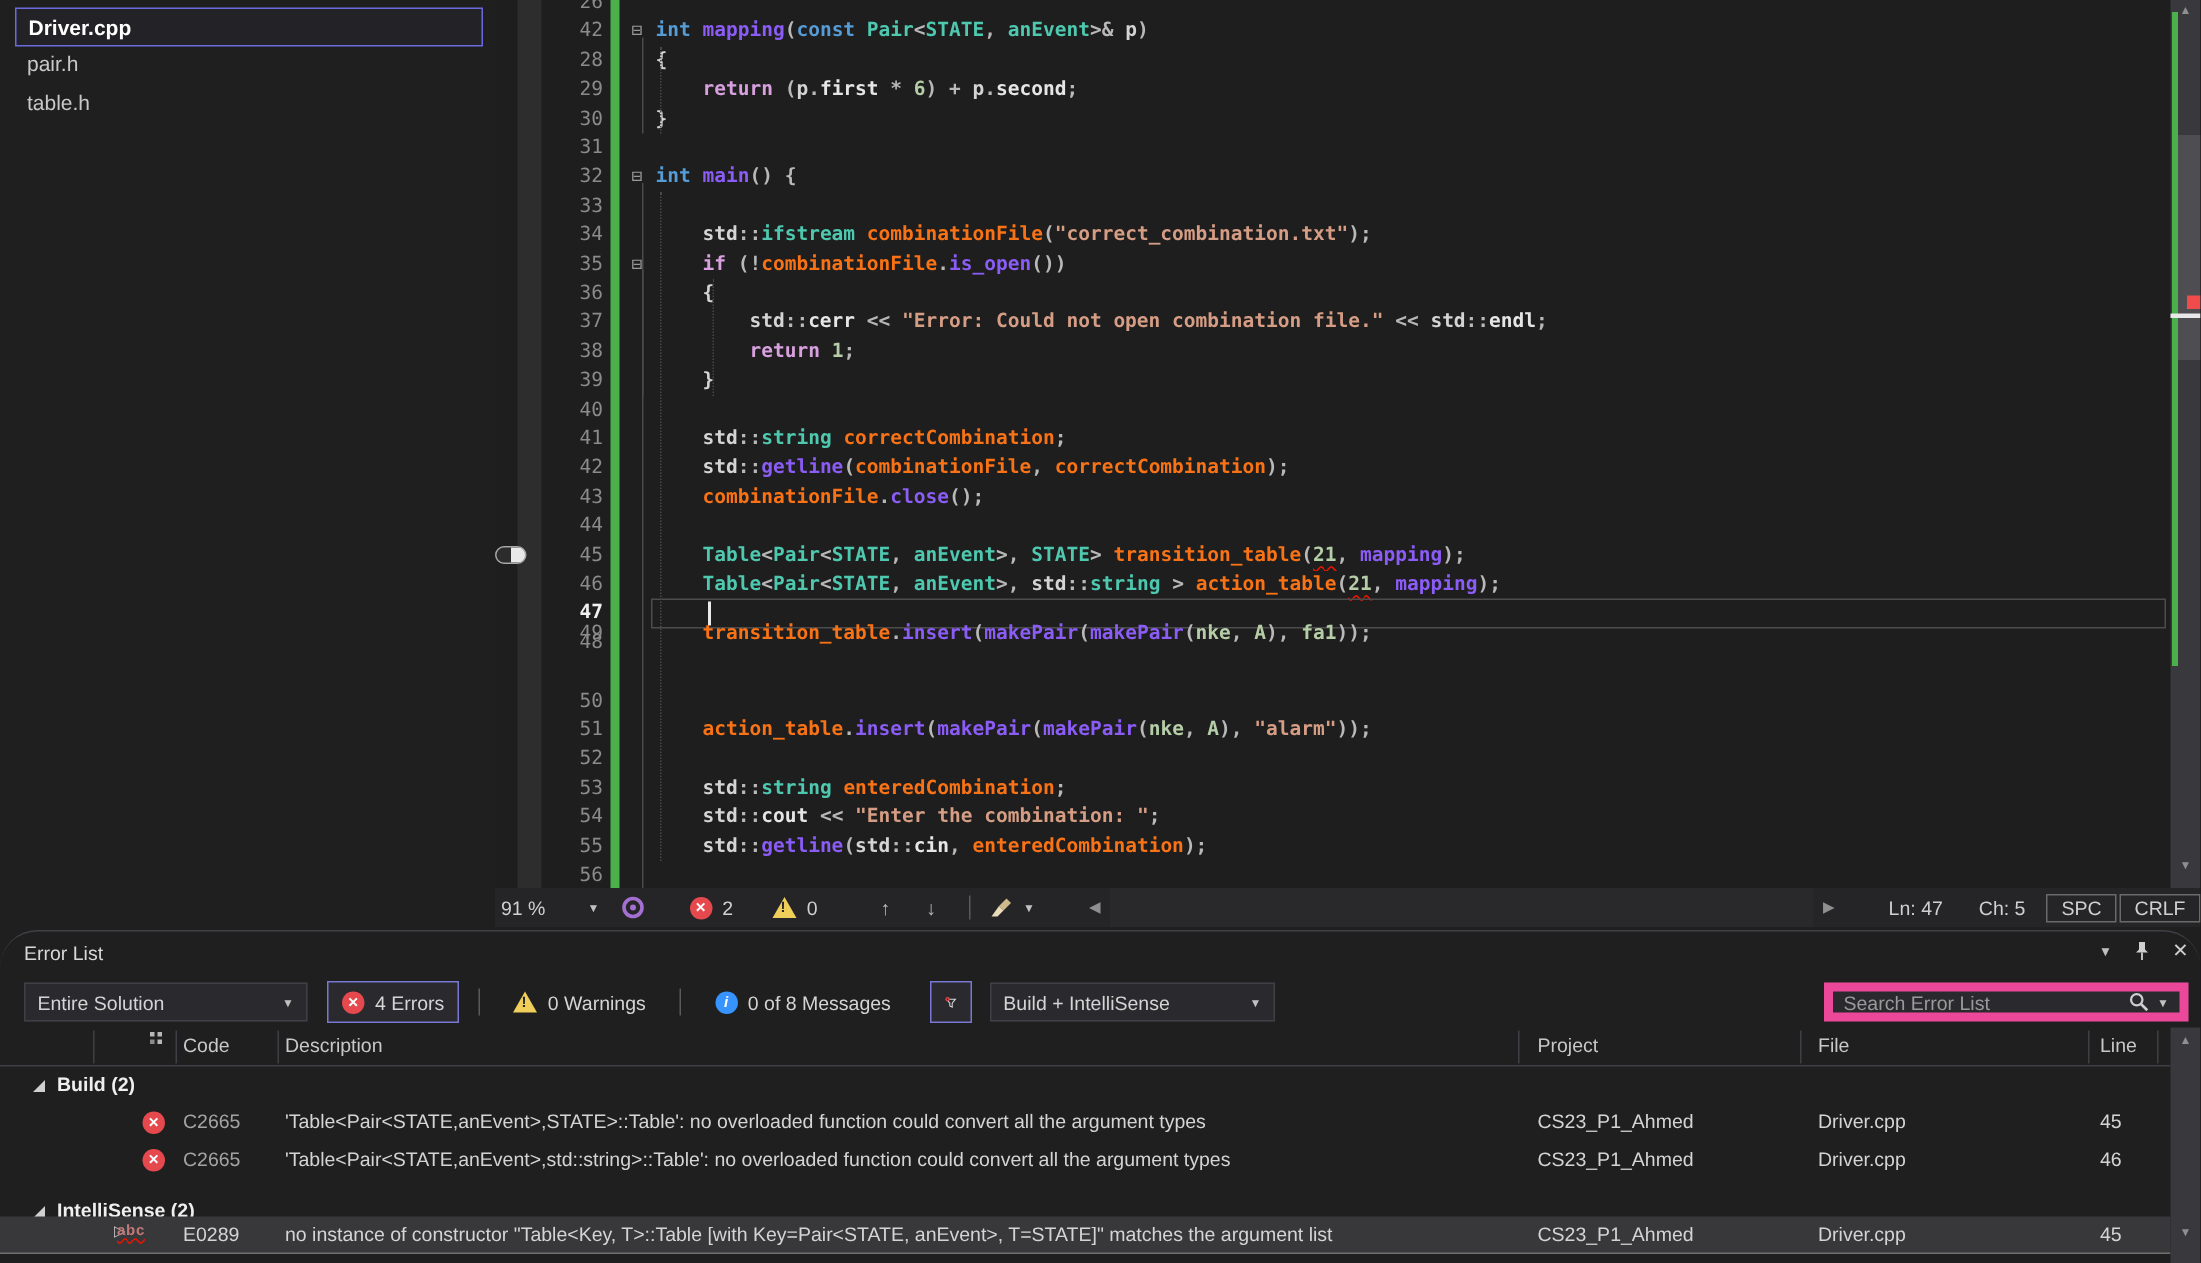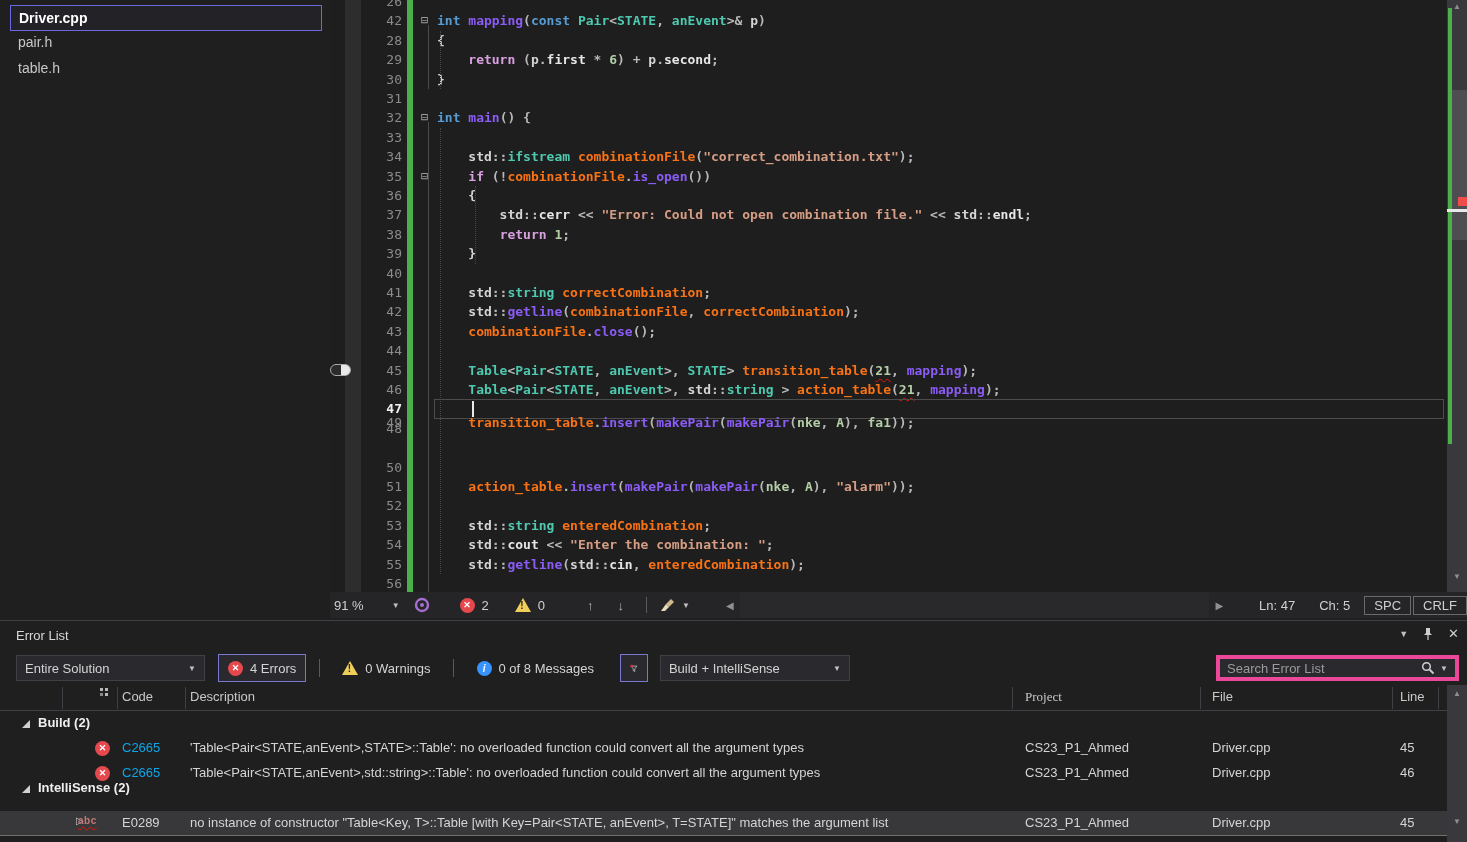--- a/index.html
+++ b/index.html
@@ -56,21 +56,21 @@
     border-bottom:14px solid #f0ce5a; position:relative; margin-right:7px; }
   .tri-warn::after { content:"!"; position:absolute; left:-2.5px; top:2px; color:#252527; font-size:10px; font-weight:bold; }
   .st-sep { width:1px; height:16px; background:#5a5a5a; }
   .nav-arrow { color:#b8b8b8; font-size:13px; cursor:pointer; }
   .hs-arrow { color:#8f8f8f; font-size:10px; cursor:pointer; }
   #hs-track { flex:1 1 auto; height:100%; background:#29292b; margin:0 6px; }
   .st-box { border:1px solid #6a6a6a; padding:1px 9px; margin-left:2px; }
 
   
   #error-panel { position:absolute; left:0; top:620px; width:1467px; height:222px; background:#1f1f20;
-    border-top:1px solid #3f3f46; color:#d4d4d4; font-size:13px; }
+    border-top:1px solid #3f3f46; color:#d4d4d4; font-size:13px;border-radius:25px; }
   #el-title-row { position:relative; height:30px; }
   #el-title { position:absolute; left:16px; top:7px; color:#d8d8d8; }
   #el-win-btns { position:absolute; right:8px; top:5px; display:flex; gap:14px; align-items:center; color:#cfcfcf; }
   #el-win-btns span { cursor:pointer; }
   #el-toolbar { position:relative; height:34px; display:flex; align-items:center; padding-left:16px; }
   .combo { height:26px; background:#2a2a2e; border:1px solid #3f3f46; display:flex; align-items:center;
     padding:0 8px; cursor:pointer; }
   .combo .cv { margin-right:auto; }
   #combo-scope { width:189px; }
   #combo-source { width:190px; margin-left:12px; }
@@ -78,32 +78,32 @@
   .tbtn.on { border:1px solid #7878d2; background:#2a2a2e; }
   #btn-errors { margin-left:13px; }
   #btn-warnings { margin-left:13px; }
   #btn-messages { margin-left:14px; }
   .info-ico { width:15px; height:15px; border-radius:50%; background:#3794ff; color:#fff; font-size:10px;
     font-weight:bold; font-style:italic; text-align:center; line-height:15px; margin-right:7px; }
   .tb-sep { width:1px; height:18px; background:#5a5a5a; margin-left:13px; }
   #btn-filter { width:28px; height:28px; margin-left:17px; position:relative; display:flex;
     align-items:center; justify-content:center; }
   #search-box { margin-left:auto; margin-right:8px; width:243px; height:26px; background:#2a2a2e;
-    border:4px solid #ec4899; display:flex; align-items:center; padding:0 7px; }
+    border:6px solid #ec4899; display:flex; align-items:center; padding:0 7px; }
   #search-box .ph { color:#9a9a9a; margin-right:auto; }
 
   
   #el-grid { position:absolute; left:0; top:64px; width:1447px; height:158px; }
   #el-header { position:absolute; left:0; top:0; width:1447px; height:26px; border-bottom:1px solid #3f3f46; }
   .hcell { position:absolute; top:4px; color:#c8c8c8; }
   .hsep { position:absolute; top:2px; width:1px; height:22px; background:#3f3f46; }
   .el-row { position:absolute; left:0; width:1447px; height:25px; }
   .el-row.selected { background:#38383b; border-bottom:1px solid #707070; }
   .el-cell { position:absolute; top:4px; white-space:nowrap; }
-  .cell-code { left:122px; } .cell-code.link { color:#0ea5e9; cursor:pointer; }
+  .cell-code { left:122px; } .cell-code.link { color:#a3a3a3; cursor:pointer; }
   .cell-desc { left:190px; width:810px; overflow:hidden; }
   .cell-project { left:1025px; } .cell-file { left:1212px; } .cell-line { left:1400px; }
   .grp-tri { position:absolute; left:22px; top:9px; width:0; height:0;
     border-left:8px solid transparent; border-bottom:8px solid #d0d0d0; }
   .grp-label { position:absolute; left:38px; top:4px; font-weight:bold; color:#efefef; }
   .sev-err { position:absolute; left:95px; top:5px; width:15px; height:15px; border-radius:50%;
     background:#e5494d; color:#fff; font-size:9px; font-weight:bold; text-align:center; line-height:15px; }
   .sev-abc { position:absolute; left:78px; top:4px; font-size:10px; font-weight:bold; color:#c27979;
     text-decoration:underline wavy #e51400 1px; text-underline-offset:2px; letter-spacing:0.5px; }
   .expander { position:absolute; left:76px; top:4px; color:#c8c8c8; font-size:10px; cursor:pointer; }
@@ -373,21 +373,21 @@
         <span style="position:absolute; left:100px; top:3px;">
           <svg width="8" height="8" viewBox="0 0 8 8">
               <rect x="0" y="0" width="3" height="3" fill="#b8b8b8"></rect>
               <rect x="5" y="0" width="3" height="3" fill="#b8b8b8"></rect>
               <rect x="5" y="5" width="3" height="3" fill="#b8b8b8"></rect>
               <rect x="0" y="5" width="3" height="3" fill="#8a8a8a"></rect>
             </svg>
         </span>
         <span class="hcell" style="left:122px;">Code</span>
         <span class="hcell" style="left:190px;">Description</span>
-        <span class="hcell" style="left:1025px;font-family:Liberation Serif, serif;">Project</span>
+        <span class="hcell" style="left:1025px;">Project</span>
         <span class="hcell" style="left:1212px;">File</span>
         <span class="hcell" style="left:1400px;">Line</span>
         <span class="hsep" style="left:62px;"></span>
         <span class="hsep" style="left:117px;"></span>
         <span class="hsep" style="left:185px;"></span>
         <span class="hsep" style="left:1012px;"></span>
         <span class="hsep" style="left:1200px;"></span>
         <span class="hsep" style="left:1392px;"></span>
         <span class="hsep" style="left:1438px;"></span>
       </div>
@@ -405,21 +405,21 @@
             <span class="el-cell cell-line">45</span>
           </div>
           <div class="el-row" style="top: 76px;">
             <span class="sev-err">✕</span>
             <span class="el-cell cell-code link">C2665</span>
             <span class="el-cell cell-desc">'Table&lt;Pair&lt;STATE,anEvent&gt;,std::string&gt;::Table': no overloaded function could convert all the argument types</span>
             <span class="el-cell cell-project">CS23_P1_Ahmed</span>
             <span class="el-cell cell-file">Driver.cpp</span>
             <span class="el-cell cell-line">46</span>
           </div>
-          <div class="el-row" style="top: 91px; padding-left: 40px;">
+          <div class="el-row" style="top: 110px; padding-left: 40px;">
             <span class="grp-tri"></span>
             <span class="grp-label">IntelliSense (2)</span>
           </div>
           <div class="el-row selected" style="top: 126px;">
             <span class="expander">▷</span>
             <span class="sev-abc">abc</span>
             <span class="el-cell cell-code">E0289</span>
             <span class="el-cell cell-desc">no instance of constructor "Table&lt;Key, T&gt;::Table [with Key=Pair&lt;STATE, anEvent&gt;, T=STATE]" matches the argument list</span>
             <span class="el-cell cell-project">CS23_P1_Ahmed</span>
             <span class="el-cell cell-file">Driver.cpp</span>

